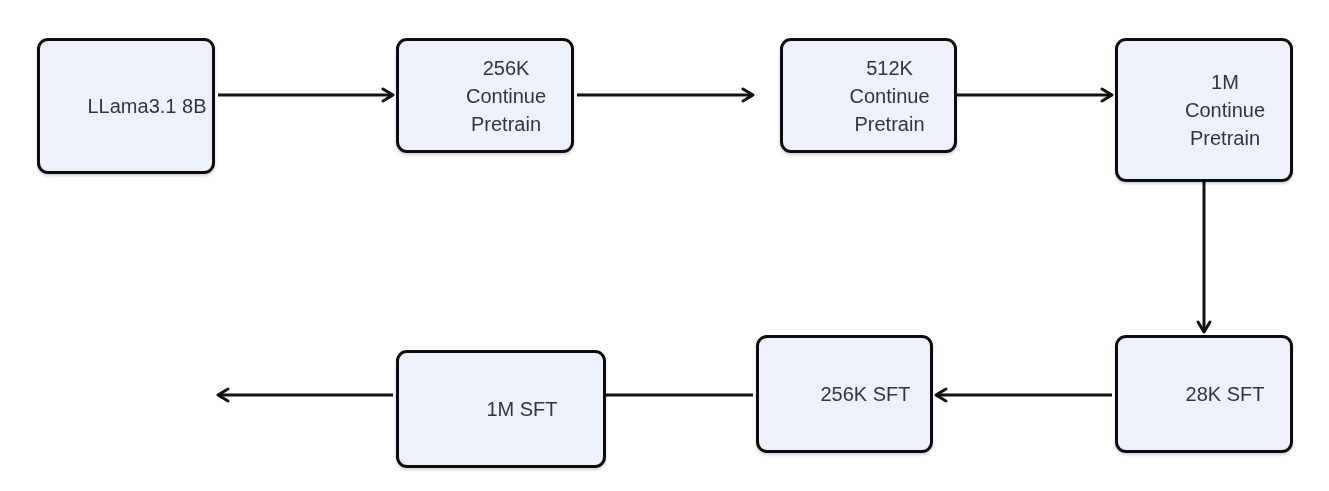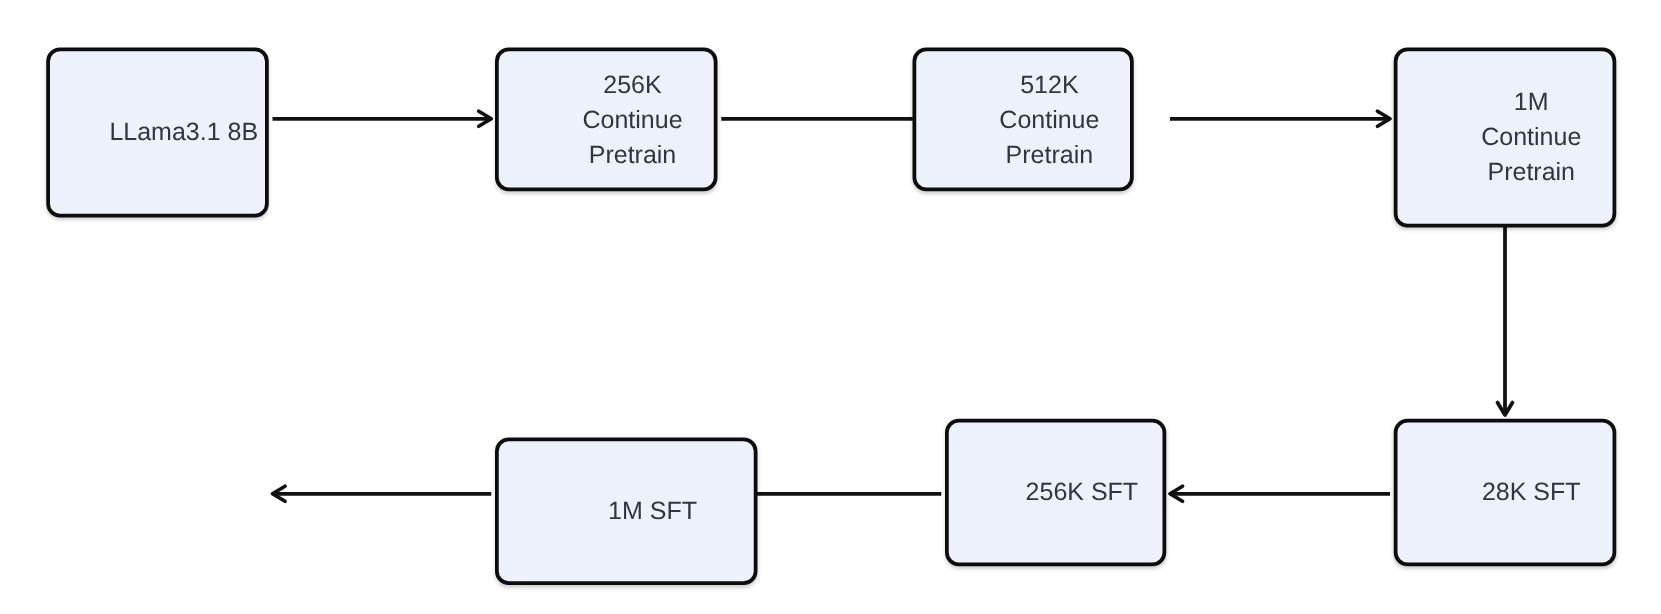--- a/index.html
+++ b/index.html
@@ -71,21 +71,21 @@
   <div class="node" style="left:37px;top:38px;width:178px;height:136px">
     <span class="node-label">LLama3.1 8B</span>
   </div>
 
   <div class="node" style="left:396px;top:38px;width:178px;height:115px">
     <span class="node-label">256K
 Continue
 Pretrain</span>
   </div>
 
-  <div class="node" style="left:730px;top:38px;width:177px;height:115px">
+  <div class="node" style="left:780px;top:38px;width:177px;height:115px">
     <span class="node-label">512K
 Continue
 Pretrain</span>
   </div>
 
   <div class="node" style="left:1115px;top:38px;width:178px;height:144px">
     <span class="node-label">1M
 Continue
 Pretrain</span>
   </div>

